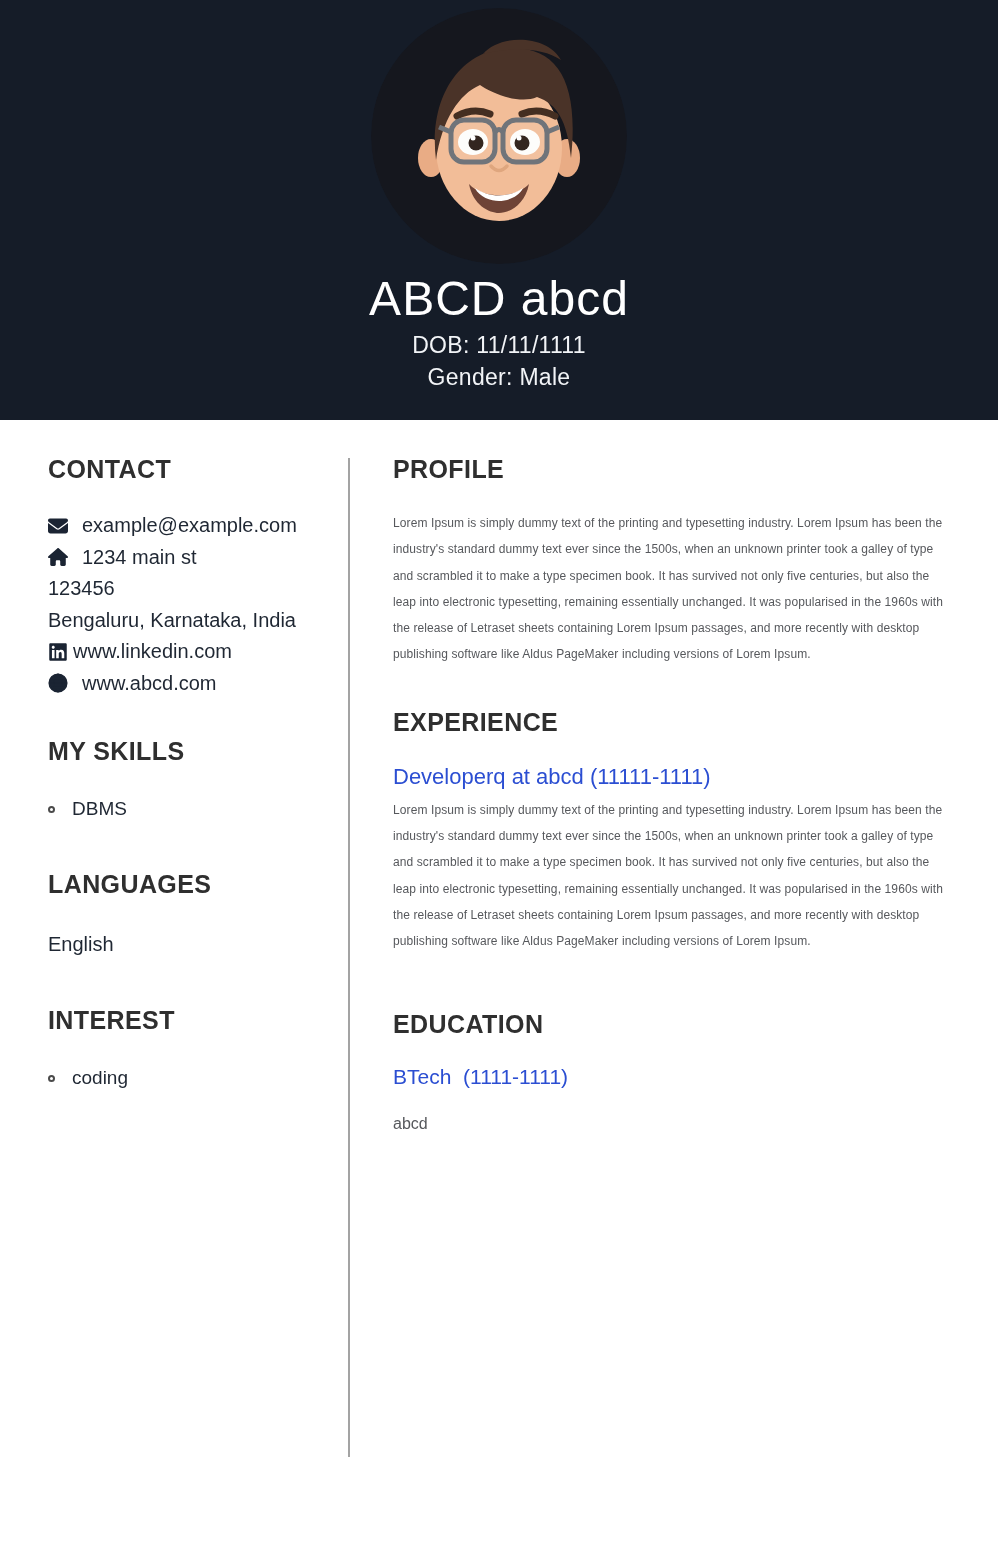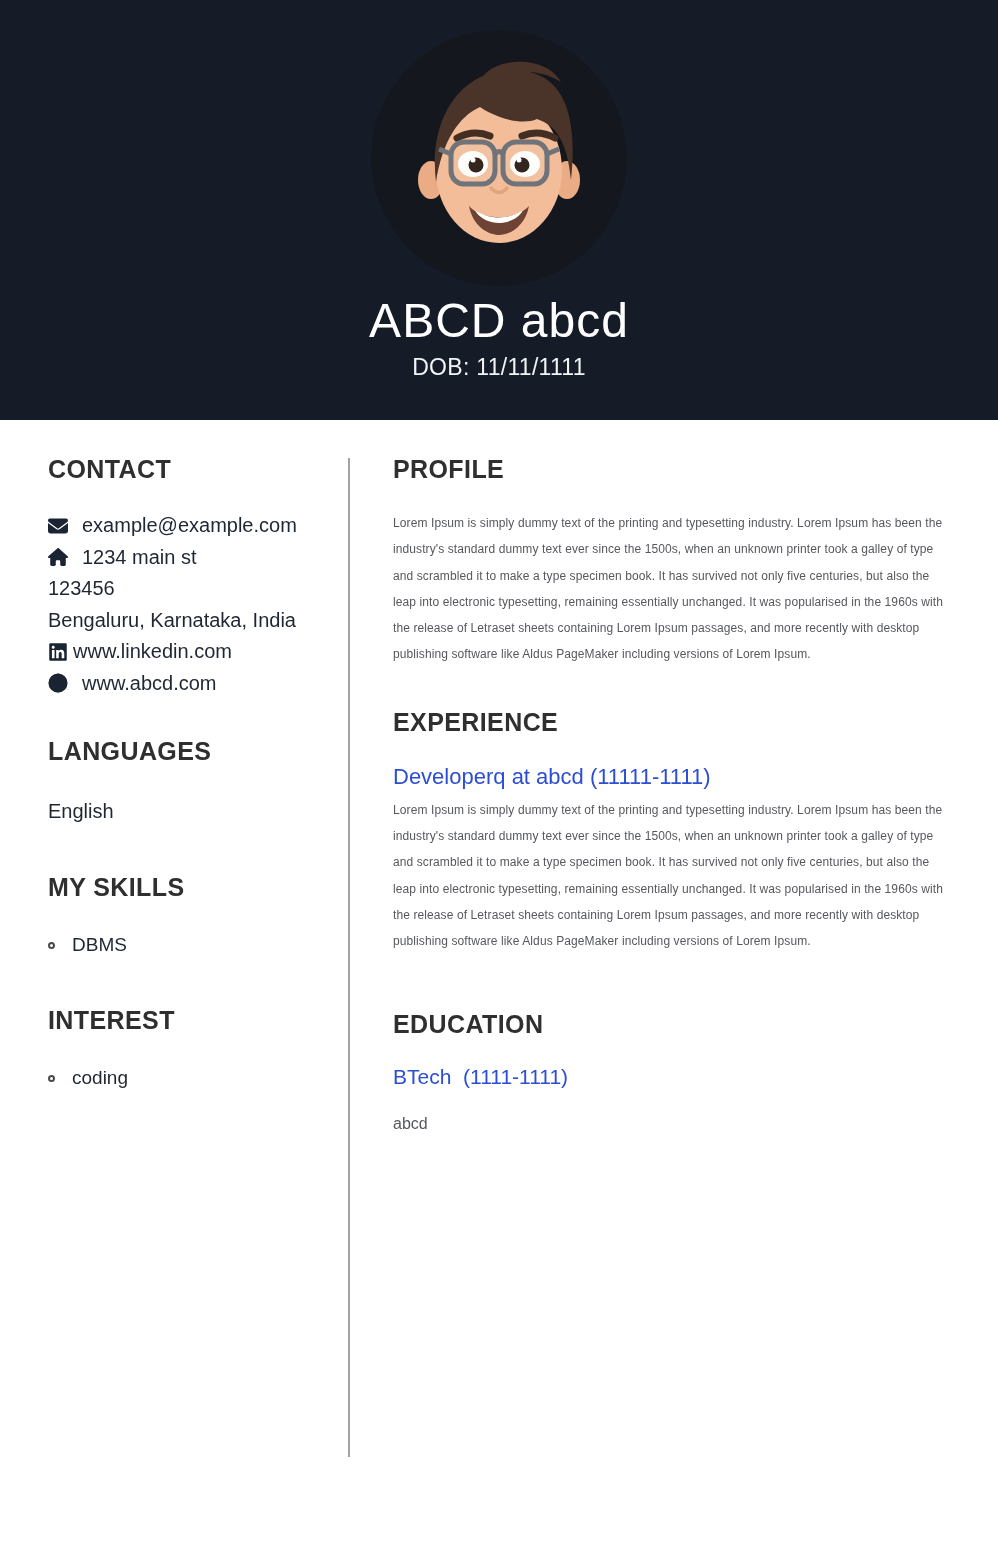--- a/index.html
+++ b/index.html
@@ -10,21 +10,21 @@
     font-family: "Liberation Sans", sans-serif;
     -webkit-font-smoothing: antialiased;
   }
   .page { position: relative; width: 998px; height: 1552px; background: #fff; overflow: hidden; }
 
   
   .hero {
     background: #151c28;
     height: 420px;
     text-align: center;
-    padding-top: 30px;
+    padding-top: 8px;
   }
   .avatar-wrap {
     width: 256px; height: 256px;
     margin: 0 auto;
     border-radius: 50%;
     overflow: hidden;
   }
   .hero-name {
     color: #ffffff;
     font-size: 48px;
@@ -154,20 +154,21 @@
         <circle cx="148" cy="130" r="2.5" fill="#ffffff"></circle>
 
         <path d="M 120 158 Q 128 167 136 158" fill="none" stroke="#dfa67e" stroke-width="3.5" stroke-linecap="round"></path>
 
         <path d="M 98 176 C 112 191 144 191 158 176 C 154 197 138 205 128 205 C 118 205 102 197 98 176 Z" fill="#6e4336"></path>
         <path d="M 104 180 C 118 190 138 190 152 180 C 148 189 136 193 128 193 C 120 193 108 189 104 180 Z" fill="#ffffff"></path>
       </svg>
     </div>
     <div class="hero-name">ABCD abcd</div>
     <div class="hero-sub">DOB: 11/11/1111</div>
+    <div class="hero-sub">Gender: Male</div>
   </div>
 
   <div class="content">
 
     <div class="sidebar">
 
       <div class="side-section first">
         <h2 class="section-title">CONTACT</h2>
         <div class="contact-list">
           <div class="contact-row">
@@ -205,30 +206,30 @@
                   <path d="M60 140 H452"></path>
                   <path d="M60 372 H452"></path>
                 </svg>
             </span>
             <span>www.abcd.com</span>
           </div>
         </div>
       </div>
 
       <div class="side-section">
-        <h2 class="section-title">LANGUAGES</h2>
-        <div class="plain-item">English</div>
-      </div>
-
-      <div class="side-section">
         <h2 class="section-title">MY SKILLS</h2>
         <div class="bullet-item">
           <span class="bullet"></span>
           <span>DBMS</span>
         </div>
+      </div>
+
+      <div class="side-section">
+        <h2 class="section-title">LANGUAGES</h2>
+        <div class="plain-item">English</div>
       </div>
 
       <div class="side-section">
         <h2 class="section-title">INTEREST</h2>
         <div class="bullet-item">
           <span class="bullet"></span>
           <span>coding</span>
         </div>
       </div>
 

